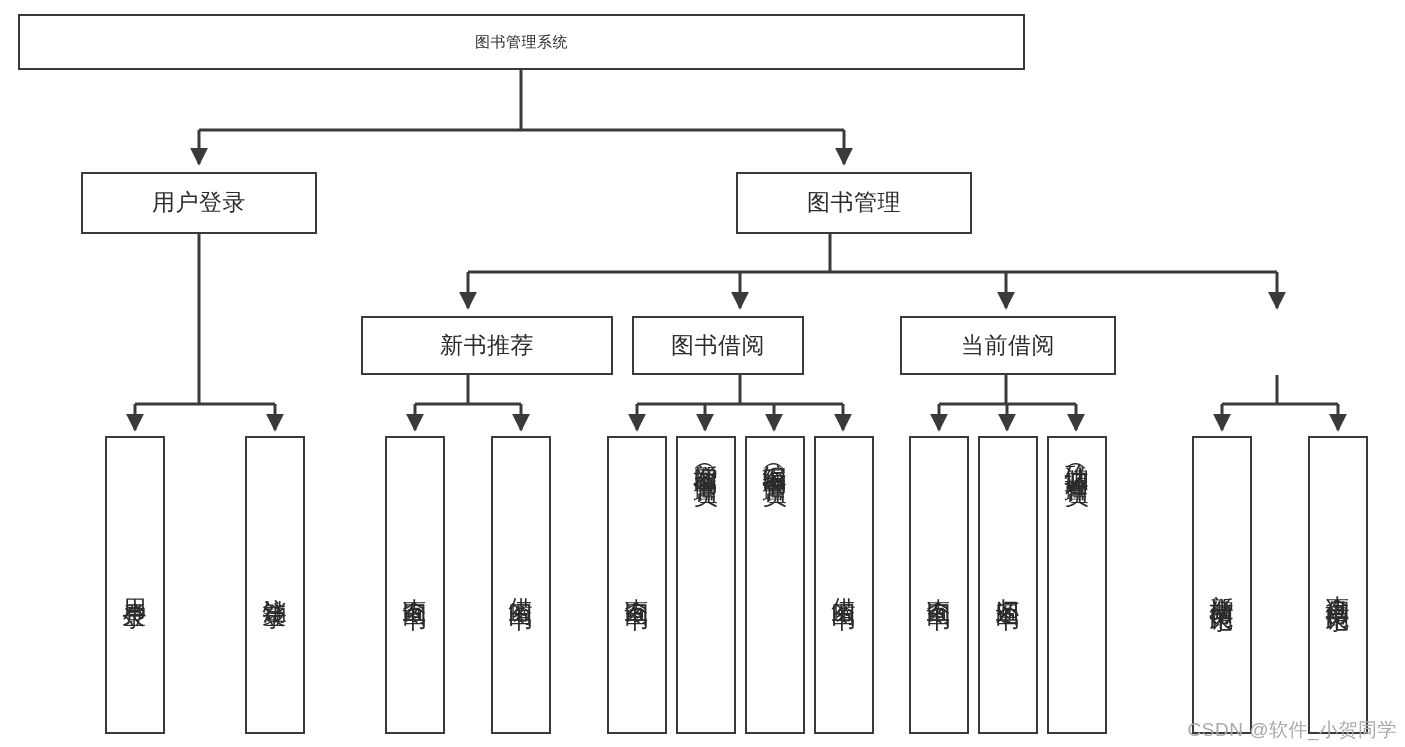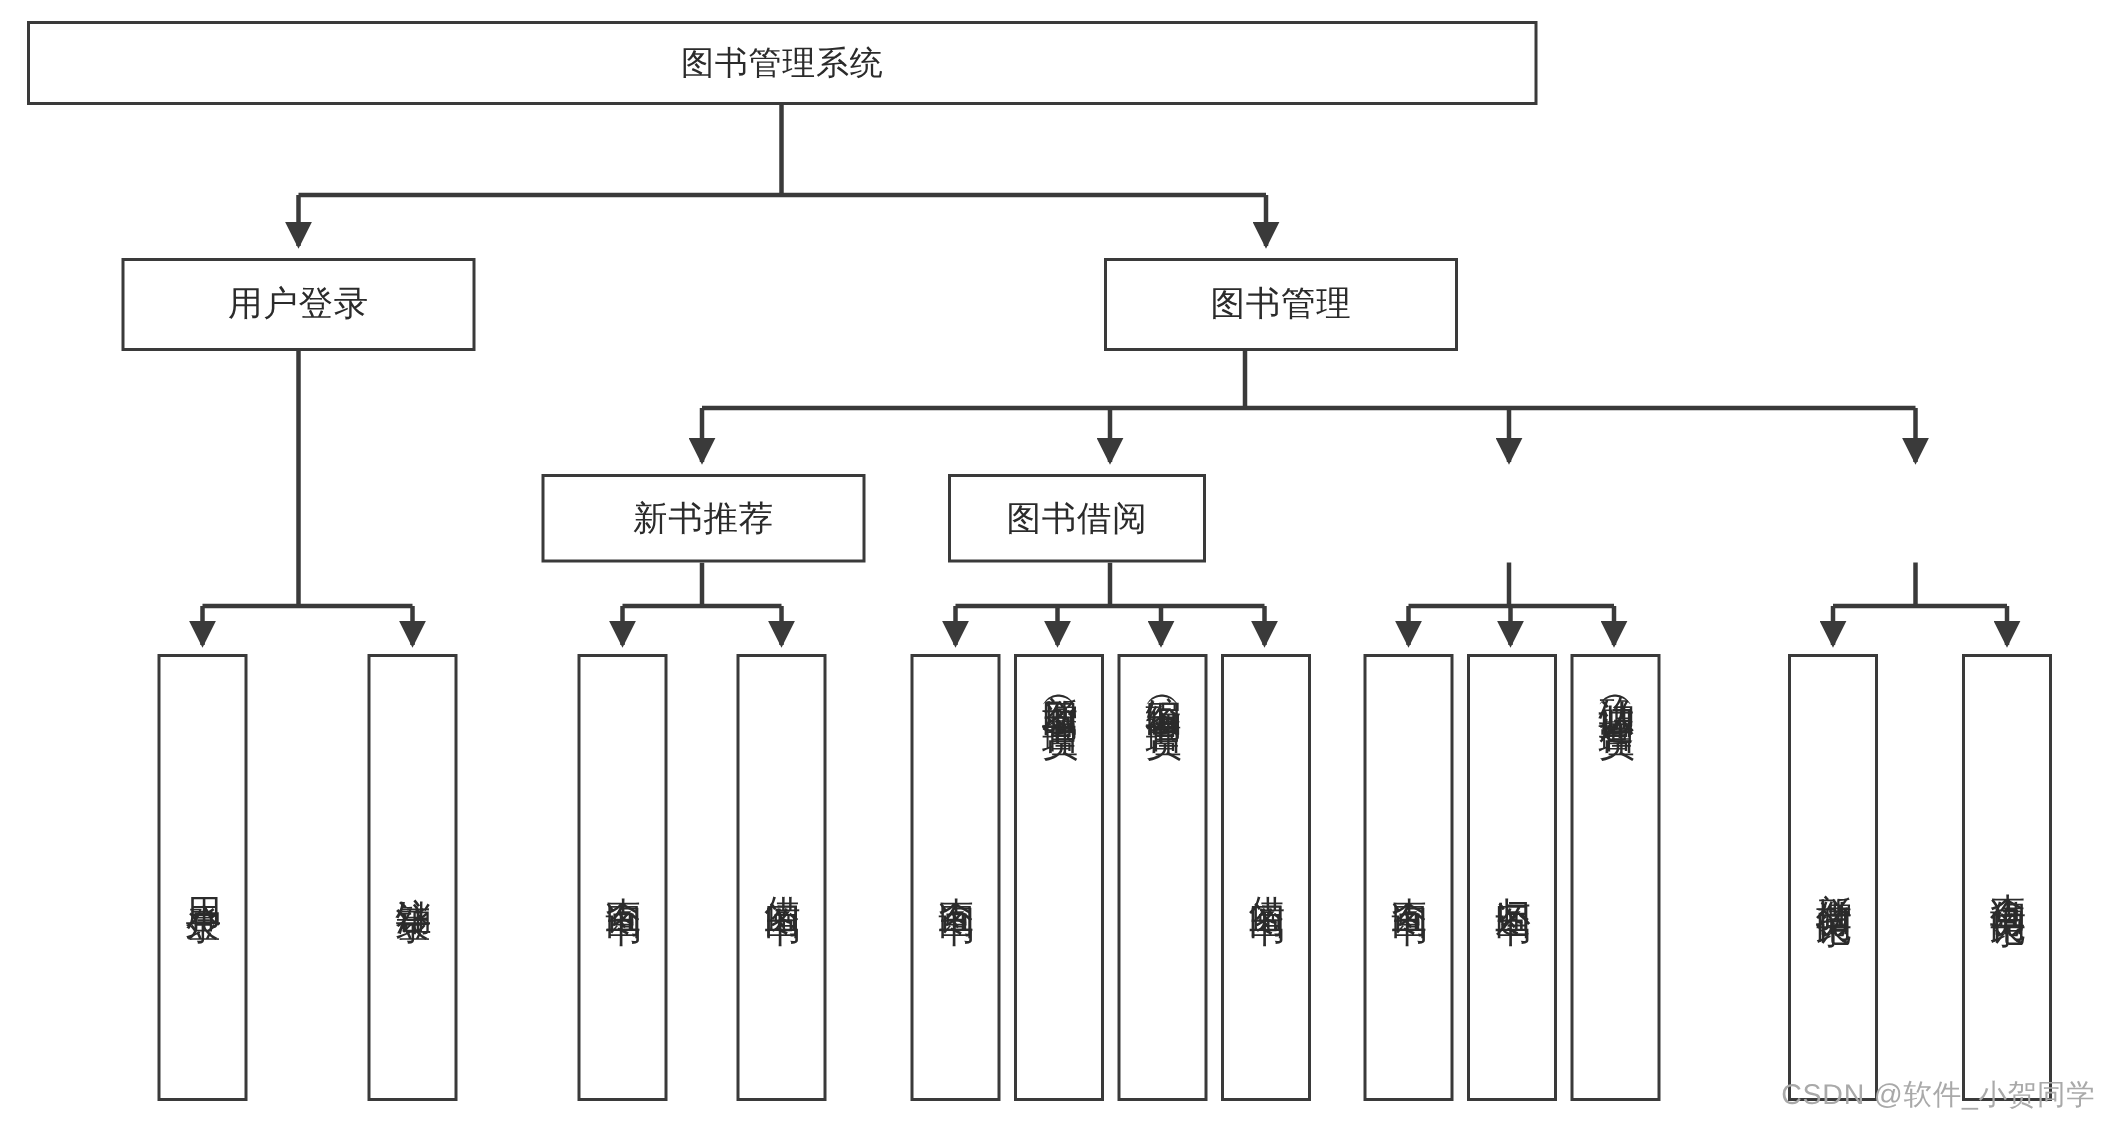--- a/index.html
+++ b/index.html
@@ -42,21 +42,21 @@
     line-height: 1.12;
     letter-spacing: 0.5px;
     color: #2b2b2b;
   }
   
   .node.horiz .node-label {
     font-size: 23px;
     writing-mode: horizontal-tb;
   }
   .node.root .node-label {
-    font-size: 22px;
+    font-size: 15px;
   }
   
   .node.vert {
     align-items: center;
     justify-content: center;
     padding: 6px 0;
   }
   .node.vert .node-label {
     writing-mode: vertical-rl;
     text-orientation: upright;
@@ -138,26 +138,29 @@
     <span class="node-label">图书管理系统</span>
   </div>
 
   <div class="node horiz" style="left:81px; top:172px; width:236px; height:62px;">
     <span class="node-label">用户登录</span>
   </div>
   <div class="node horiz" style="left:736px; top:172px; width:236px; height:62px;">
     <span class="node-label">图书管理</span>
   </div>
 
-  <div class="node horiz" style="left:361px; top:316px; width:216px; height:59px;">
+  <div class="node horiz" style="left:361px; top:316px; width:252px; height:59px;">
     <span class="node-label">新书推荐</span>
   </div>
   <div class="node horiz" style="left:632px; top:316px; width:172px; height:59px;align-items:center;">
     <span class="node-label">图书借阅</span>
   </div>
+  <div class="node horiz" style="left:900px; top:316px; width:216px; height:59px;">
+    <span class="node-label">当前借阅</span>
+  </div>
 
   <div class="node vert" style="left:105px; top:436px; width:60px; height:298px;">
     <span class="node-label">用户登录</span>
   </div>
   <div class="node vert" style="left:245px; top:436px; width:60px; height:298px;">
     <span class="node-label">注销登录</span>
   </div>
 
   <div class="node vert" style="left:385px; top:436px; width:60px; height:298px;">
     <span class="node-label">查询图书</span>

